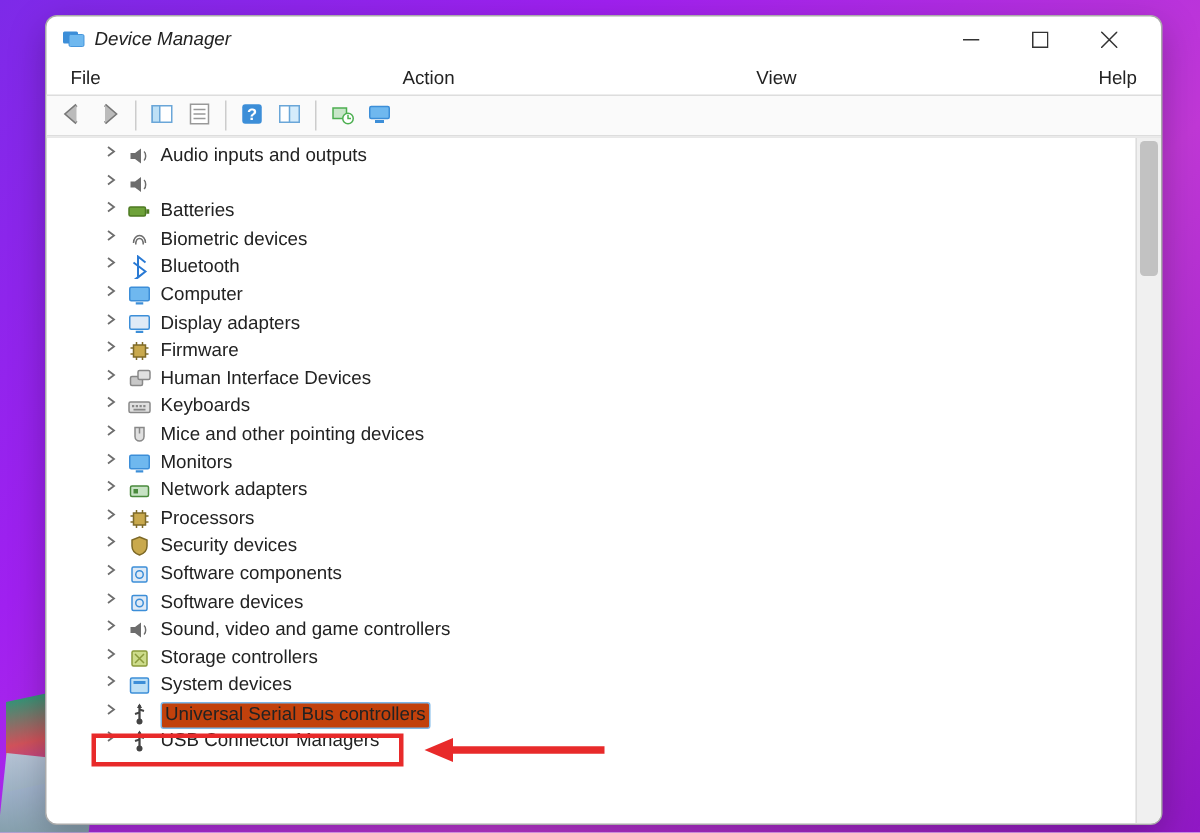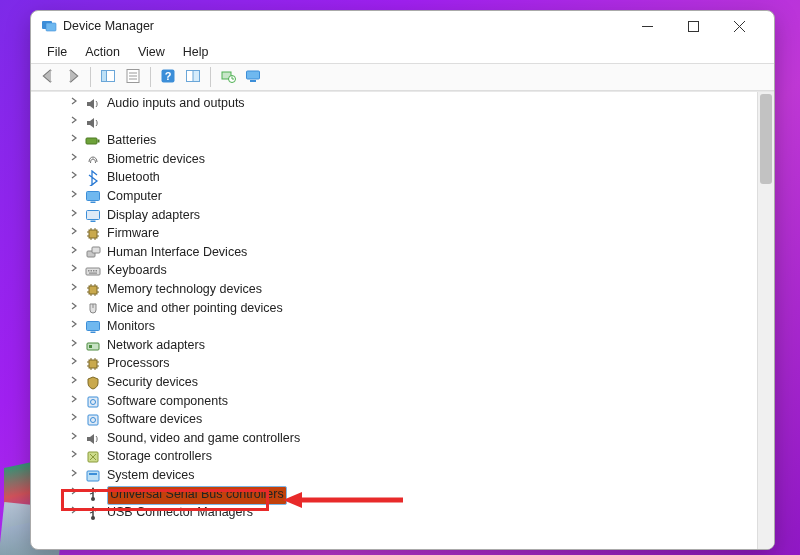--- a/index.html
+++ b/index.html
@@ -24,29 +24,29 @@
     left:30px; top:10px;
     width:745px; height:540px;
     background:#fff;
     border:1px solid #aaa;
     border-radius:8px;
     display:flex; flex-direction:column;
     box-shadow:0 8px 24px rgba(0,0,0,0.25);
     overflow:hidden;
   }
   .titlebar {
-    height:30px; display:flex; align-items:center; padding:0 12px 0 10px;
+    height:30px; display:flex; align-items:center; padding:0 12px 0 10px;font-style:italic;
   }
   .titlebar .ico { width:16px; height:16px; margin-right:6px; }
   .titlebar .ttl { flex:1; font-size:12.5px; color:#222; }
   .winbtn { width:46px; height:30px; display:flex; align-items:center; justify-content:center; }
   .winbtn svg { width:11px; height:11px; stroke:#333; stroke-width:1; fill:none; }
 
   .menubar { height:22px; display:flex; align-items:center; gap:2px; padding:0 8px;
-     color:#222; font-size:12.5px; }
+     color:#222; font-size:12.5px;justify-content:space-between; }
   .menubar .mitem { padding:2px 8px; border-radius:2px; }
 
   .toolbar {
     height:28px; border-top:1px solid #ddd; border-bottom:1px solid #ddd;
     background:#fafafa;
     display:flex; align-items:center; gap:3px; padding:0 6px;
   }
   .tbtn { width:22px; height:22px; display:flex; align-items:center; justify-content:center;
     border:1px solid transparent; border-radius:2px; }
   .tbtn svg { width:16px; height:16px; }
@@ -320,89 +320,68 @@
             </svg></span>
           <span class="lbl">Keyboards</span>
         </div>
         <div class="tree-row">
           <span class="expander">
             <svg viewBox="0 0 8 8">
               <path d="M2 1 L6 4 L2 7" fill="none" stroke="#6e6e6e" stroke-width="1.2"></path>
             </svg>
           </span>
           <span class="nicon"><svg viewBox="0 0 16 16">
+              <path d="M5 3h6v6a3 3 0 0 1-3 3 3 3 0 0 1-3-3z" fill="#e0e0e0" stroke="#888"></path>
+              <line x1="8" y1="3" x2="8" y2="7" stroke="#888"></line>
+            </svg></span>
+          <span class="lbl">Mice and other pointing devices</span>
+        </div>
+        <div class="tree-row">
+          <span class="expander">
+            <svg viewBox="0 0 8 8">
+              <path d="M2 1 L6 4 L2 7" fill="none" stroke="#6e6e6e" stroke-width="1.2"></path>
+            </svg>
+          </span>
+          <span class="nicon"><svg viewBox="0 0 16 16">
+              <rect x="1.5" y="2.5" width="13" height="9" rx="1" fill="#6fb8ef" stroke="#3c8ed8"></rect>
+              <rect x="5.5" y="12.5" width="5" height="1.5" fill="#3c8ed8"></rect>
+            </svg></span>
+          <span class="lbl">Monitors</span>
+        </div>
+        <div class="tree-row">
+          <span class="expander">
+            <svg viewBox="0 0 8 8">
+              <path d="M2 1 L6 4 L2 7" fill="none" stroke="#6e6e6e" stroke-width="1.2"></path>
+            </svg>
+          </span>
+          <span class="nicon"><svg viewBox="0 0 16 16">
+              <rect x="2" y="5" width="12" height="7" rx="1" fill="#c7e2c4" stroke="#4a8a3d"></rect>
+              <rect x="4" y="7" width="3" height="3" fill="#4a8a3d"></rect>
+            </svg></span>
+          <span class="lbl">Network adapters</span>
+        </div>
+        <div class="tree-row">
+          <span class="expander">
+            <svg viewBox="0 0 8 8">
+              <path d="M2 1 L6 4 L2 7" fill="none" stroke="#6e6e6e" stroke-width="1.2"></path>
+            </svg>
+          </span>
+          <span class="nicon"><svg viewBox="0 0 16 16">
               <rect x="4" y="4" width="8" height="8" fill="#c9a94d" stroke="#7e6a28"></rect>
               <g stroke="#7e6a28">
                 <line x1="2" y1="6" x2="4" y2="6"></line>
                 <line x1="2" y1="10" x2="4" y2="10"></line>
                 <line x1="12" y1="6" x2="14" y2="6"></line>
                 <line x1="12" y1="10" x2="14" y2="10"></line>
                 <line x1="6" y1="2" x2="6" y2="4"></line>
                 <line x1="10" y1="2" x2="10" y2="4"></line>
                 <line x1="6" y1="12" x2="6" y2="14"></line>
                 <line x1="10" y1="12" x2="10" y2="14"></line>
               </g>
             </svg></span>
-          <span class="lbl">Memory technology devices</span>
-        </div>
-        <div class="tree-row">
-          <span class="expander">
-            <svg viewBox="0 0 8 8">
-              <path d="M2 1 L6 4 L2 7" fill="none" stroke="#6e6e6e" stroke-width="1.2"></path>
-            </svg>
-          </span>
-          <span class="nicon"><svg viewBox="0 0 16 16">
-              <path d="M5 3h6v6a3 3 0 0 1-3 3 3 3 0 0 1-3-3z" fill="#e0e0e0" stroke="#888"></path>
-              <line x1="8" y1="3" x2="8" y2="7" stroke="#888"></line>
-            </svg></span>
-          <span class="lbl">Mice and other pointing devices</span>
-        </div>
-        <div class="tree-row">
-          <span class="expander">
-            <svg viewBox="0 0 8 8">
-              <path d="M2 1 L6 4 L2 7" fill="none" stroke="#6e6e6e" stroke-width="1.2"></path>
-            </svg>
-          </span>
-          <span class="nicon"><svg viewBox="0 0 16 16">
-              <rect x="1.5" y="2.5" width="13" height="9" rx="1" fill="#6fb8ef" stroke="#3c8ed8"></rect>
-              <rect x="5.5" y="12.5" width="5" height="1.5" fill="#3c8ed8"></rect>
-            </svg></span>
-          <span class="lbl">Monitors</span>
-        </div>
-        <div class="tree-row">
-          <span class="expander">
-            <svg viewBox="0 0 8 8">
-              <path d="M2 1 L6 4 L2 7" fill="none" stroke="#6e6e6e" stroke-width="1.2"></path>
-            </svg>
-          </span>
-          <span class="nicon"><svg viewBox="0 0 16 16">
-              <rect x="2" y="5" width="12" height="7" rx="1" fill="#c7e2c4" stroke="#4a8a3d"></rect>
-              <rect x="4" y="7" width="3" height="3" fill="#4a8a3d"></rect>
-            </svg></span>
-          <span class="lbl">Network adapters</span>
-        </div>
-        <div class="tree-row">
-          <span class="expander">
-            <svg viewBox="0 0 8 8">
-              <path d="M2 1 L6 4 L2 7" fill="none" stroke="#6e6e6e" stroke-width="1.2"></path>
-            </svg>
-          </span>
-          <span class="nicon"><svg viewBox="0 0 16 16">
-              <rect x="4" y="4" width="8" height="8" fill="#c9a94d" stroke="#7e6a28"></rect>
-              <g stroke="#7e6a28">
-                <line x1="2" y1="6" x2="4" y2="6"></line>
-                <line x1="2" y1="10" x2="4" y2="10"></line>
-                <line x1="12" y1="6" x2="14" y2="6"></line>
-                <line x1="12" y1="10" x2="14" y2="10"></line>
-                <line x1="6" y1="2" x2="6" y2="4"></line>
-                <line x1="10" y1="2" x2="10" y2="4"></line>
-                <line x1="6" y1="12" x2="6" y2="14"></line>
-                <line x1="10" y1="12" x2="10" y2="14"></line>
-              </g>
-            </svg></span>
           <span class="lbl">Processors</span>
         </div>
         <div class="tree-row">
           <span class="expander">
             <svg viewBox="0 0 8 8">
               <path d="M2 1 L6 4 L2 7" fill="none" stroke="#6e6e6e" stroke-width="1.2"></path>
             </svg>
           </span>
           <span class="nicon"><svg viewBox="0 0 16 16">
               <path d="M8 2l5 2v4c0 3-2 5-5 6-3-1-5-3-5-6V4z" fill="#c9a94d" stroke="#7e6a28"></path>

